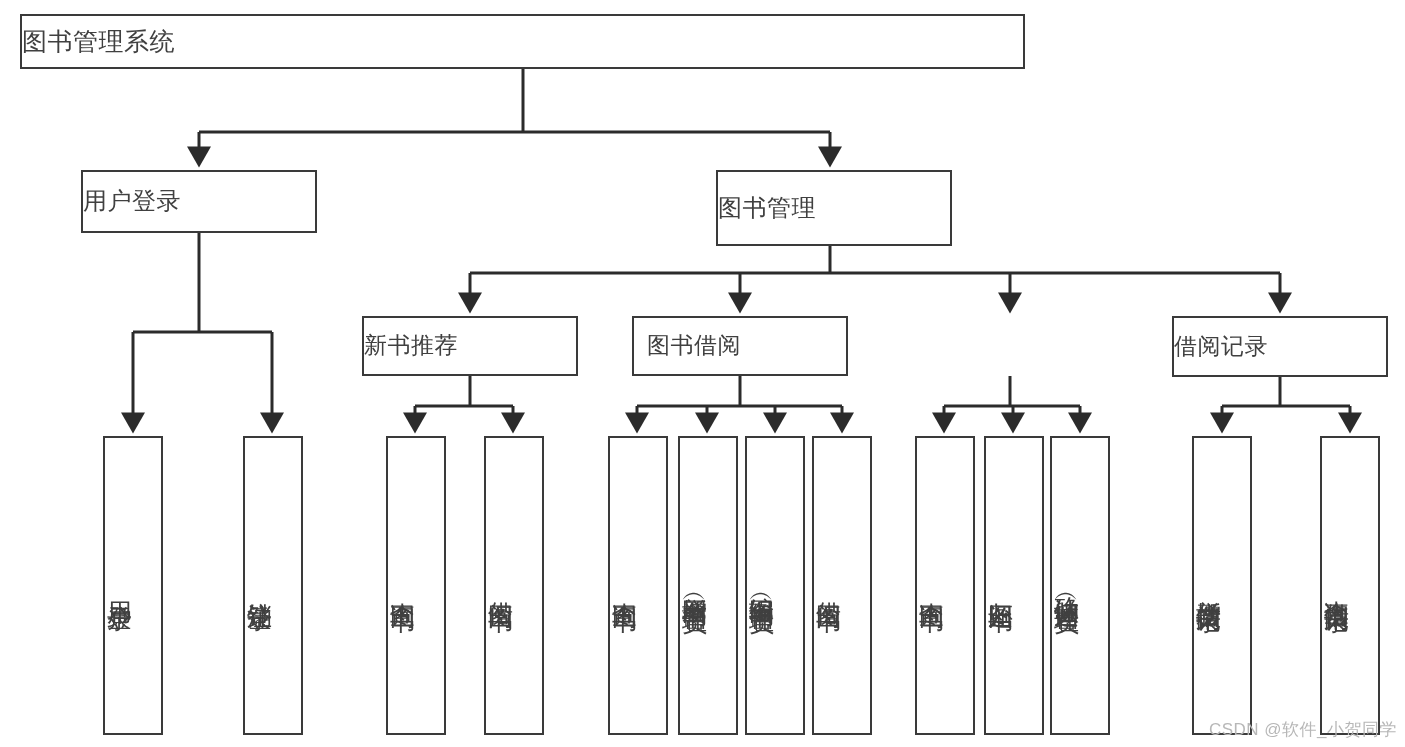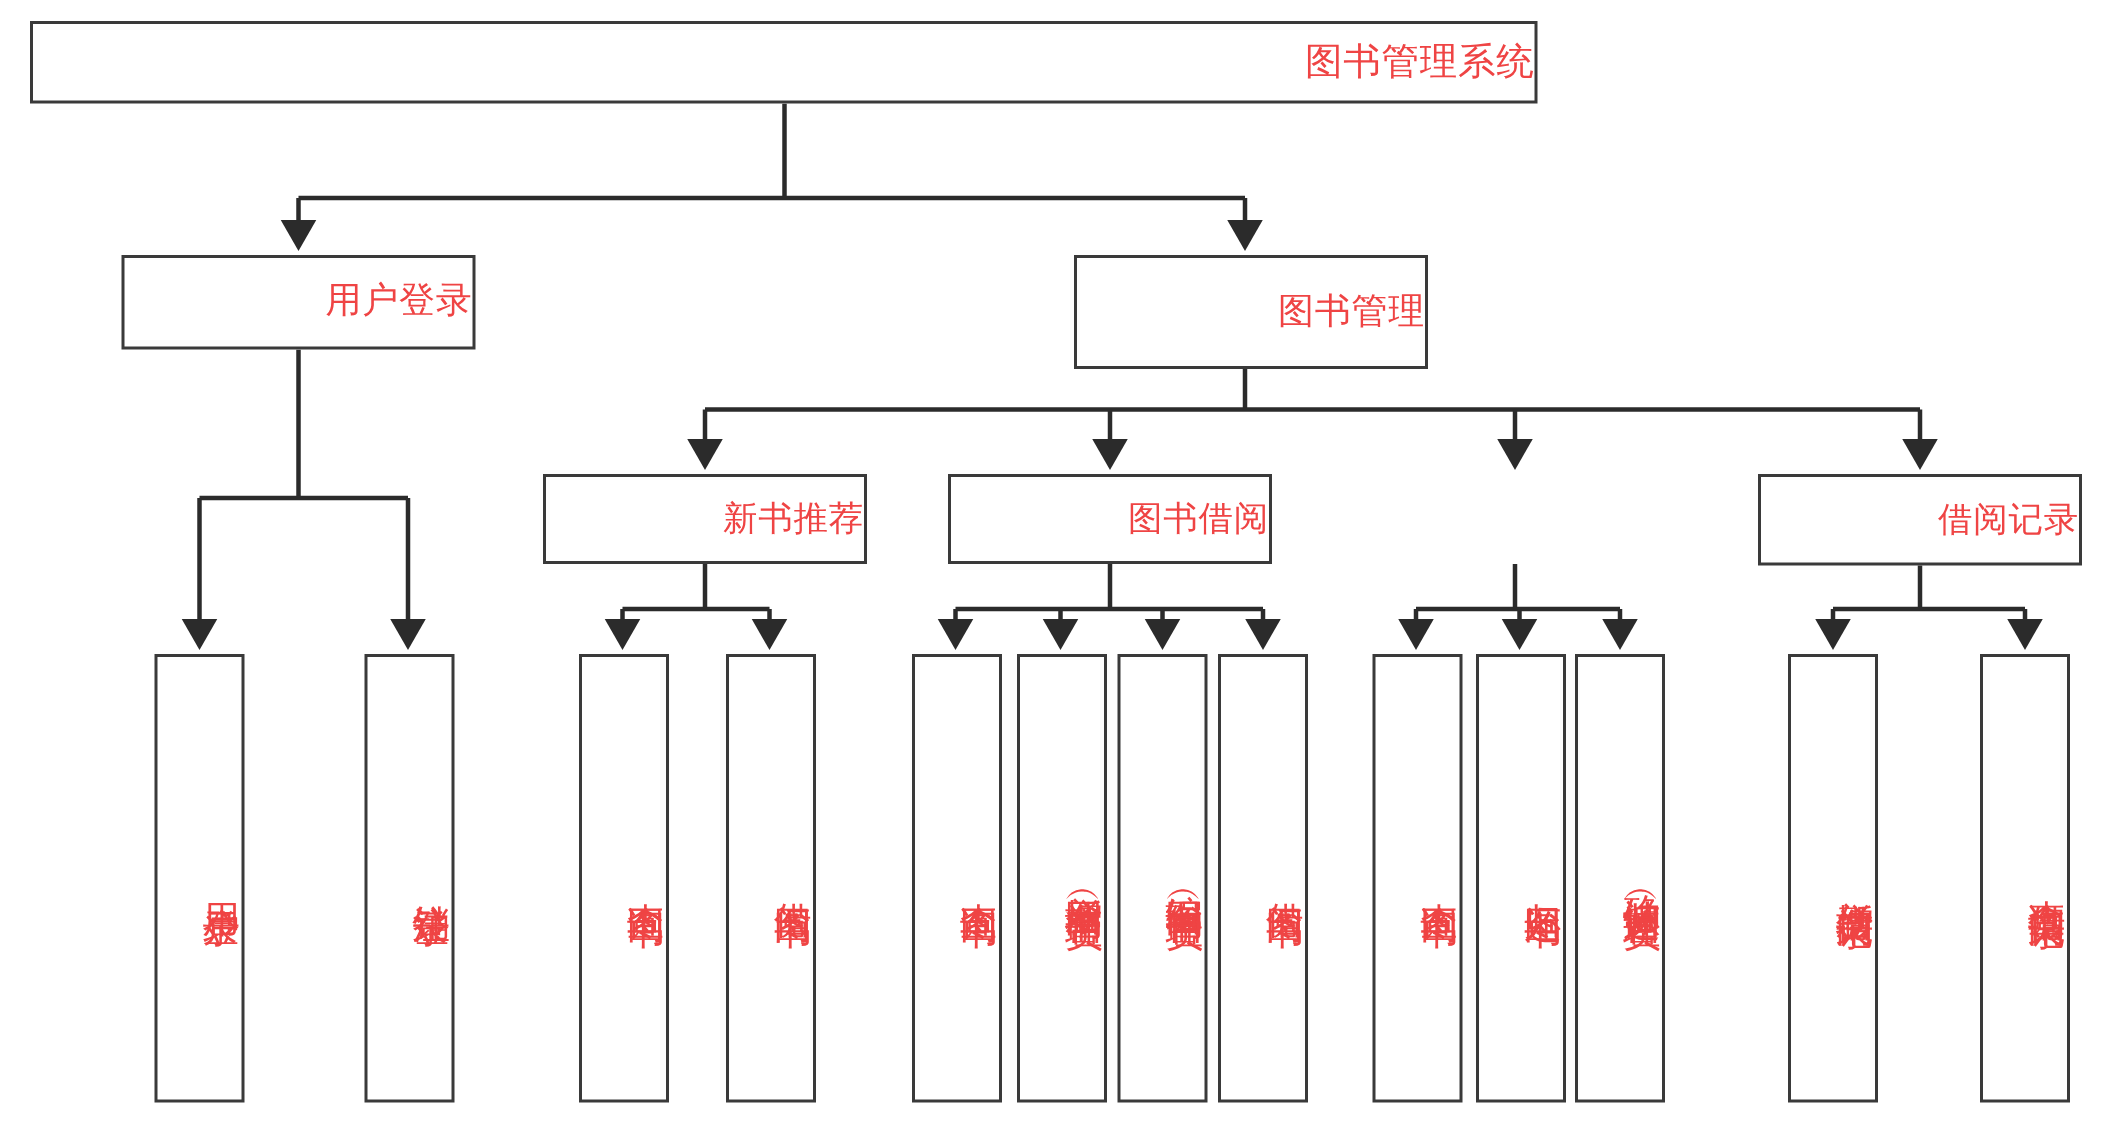--- a/index.html
+++ b/index.html
@@ -26,34 +26,35 @@
     height: 747px;
     pointer-events: none;
   }
   .node {
     position: absolute;
     box-sizing: border-box;
     background: #ffffff;
     border: 2px solid #3a3a3a;
     display: flex;
     align-items: center;
-    justify-content: flex-end;
+    justify-content: flex-start;
     text-align: center;
-    color: #ef4444;
+    color: #404040;
     z-index: 2;
+    font-family: Liberation Serif, serif;
   }
   .node .label {
     display: block;
     line-height: 1.18;
     letter-spacing: 0.5px;
     white-space: nowrap;
   }
   .node-root .label   { font-size: 25px; }
   .node-l2 .label     { font-size: 24px; }
-  .node-l3 .label     { font-size: 23px; margin-left: 24px; }
+  .node-l3 .label     { font-size: 23px; }
   .node-leaf {
     border-width: 2px;
   }
   .node-leaf .label {
     writing-mode: vertical-rl;
     text-orientation: upright;
     font-size: 25px;
     line-height: 1.12;
     letter-spacing: 2px;
     white-space: nowrap;
@@ -183,14 +184,15 @@
     <span class="label">确认归还（管理员）</span>
   </div>
 
   <div class="node node-leaf" style="left:1192px; top:436px; width:60px; height:299px;">
     <span class="label">新增借阅记录</span>
   </div>
   <div class="node node-leaf" style="left:1320px; top:436px; width:60px; height:299px;">
     <span class="label">查询借阅记录</span>
   </div>
 
+  <div class="watermark">CSDN @软件_小贺同学</div>
 
 </div>
 
 </body></html>

